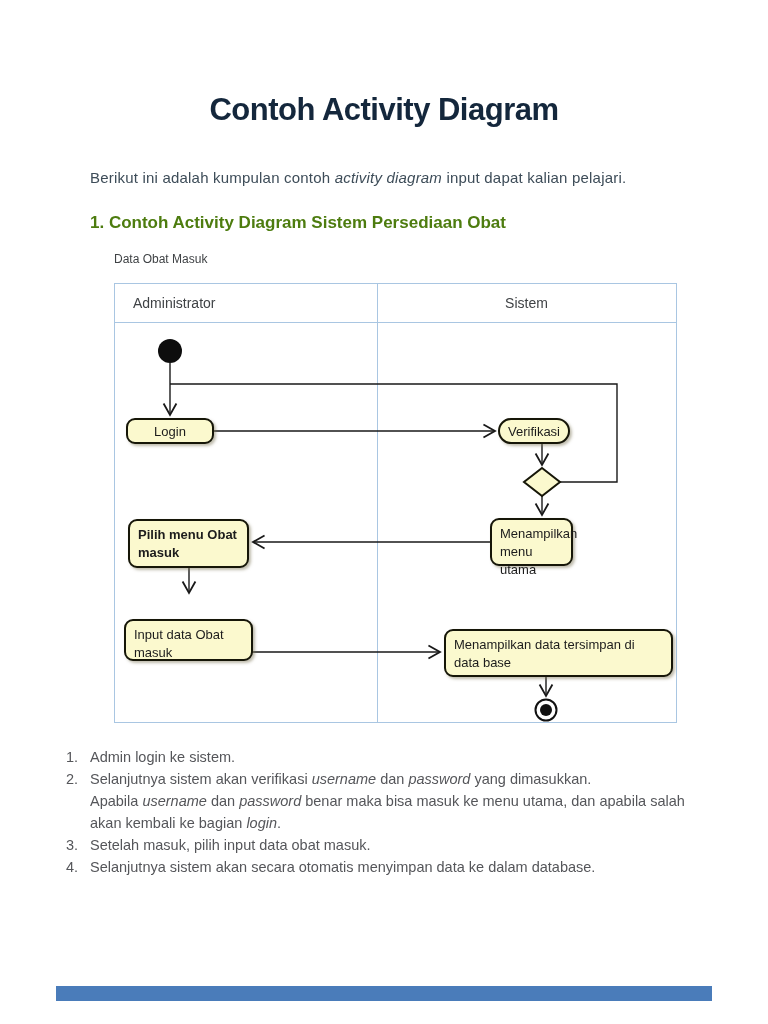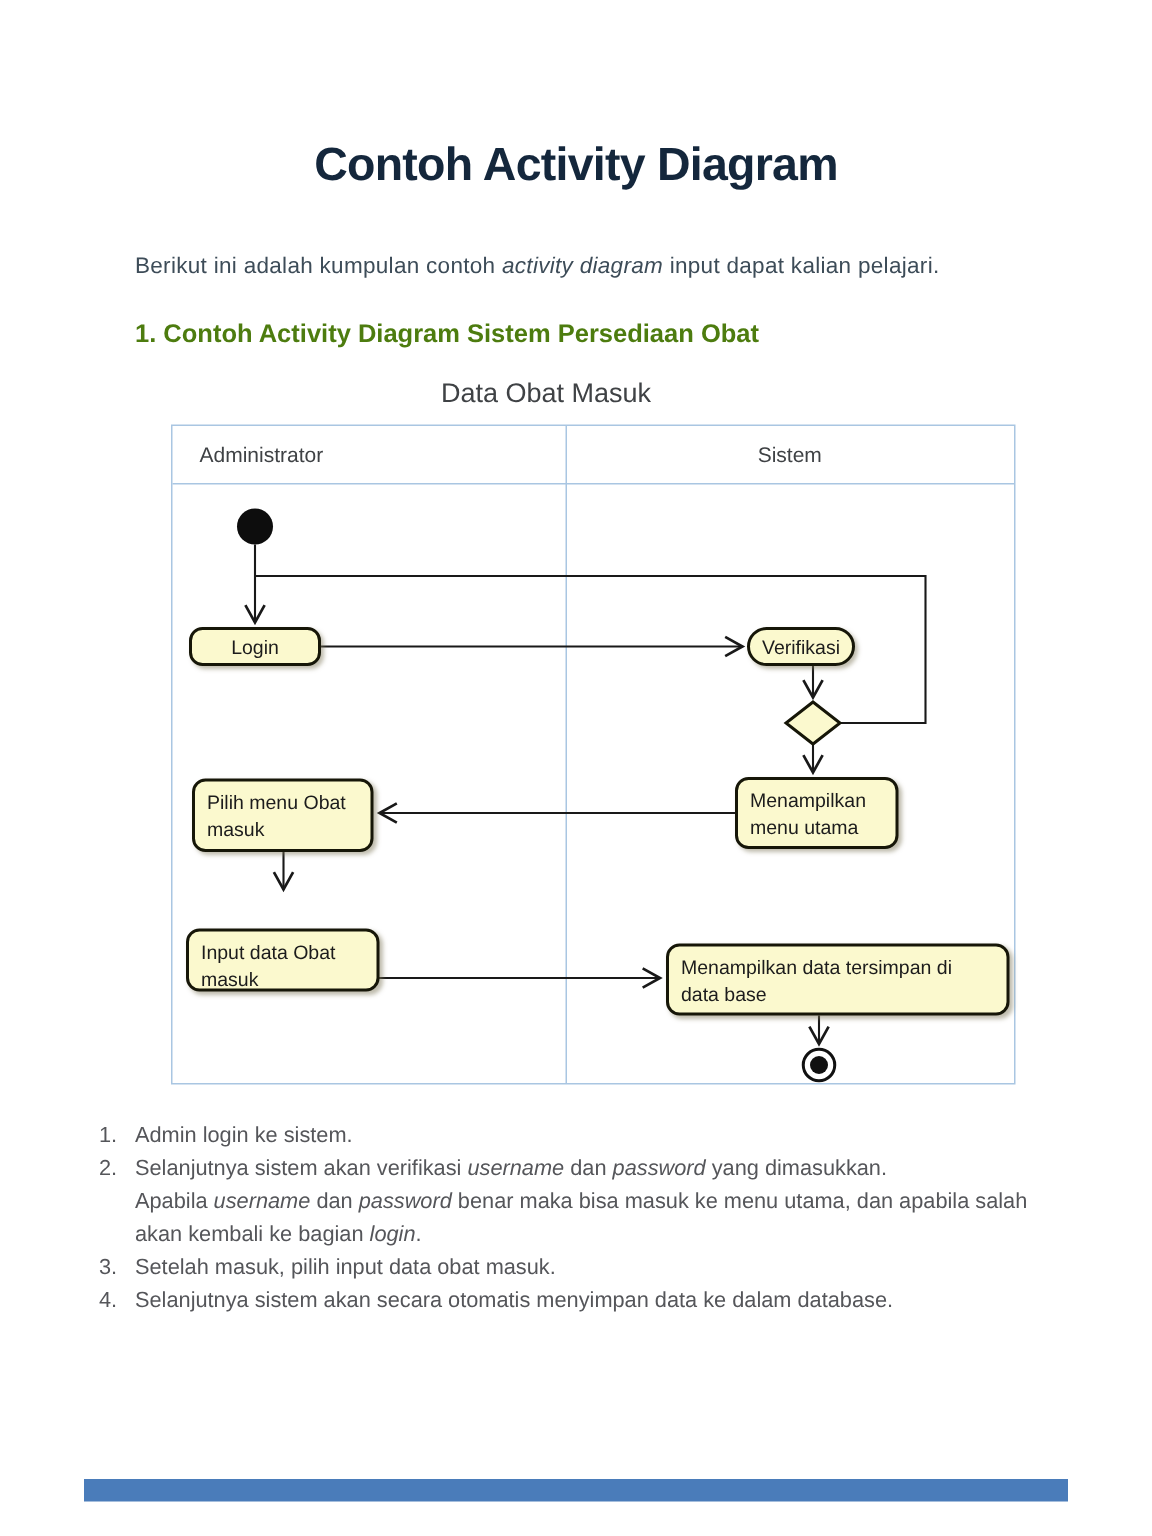--- a/index.html
+++ b/index.html
@@ -4,22 +4,22 @@
 <style>
   html,body{margin:0;padding:0;background:#ffffff;}
   .page{position:relative;width:768px;height:1024px;background:#ffffff;overflow:hidden;
         font-family:"Liberation Sans","DejaVu Sans",sans-serif;}
   .page-title{position:absolute;top:92px;left:0;width:768px;margin:0;text-align:center;
         font-size:31px;font-weight:bold;color:#14273c;letter-spacing:-0.5px;}
   .intro{position:absolute;top:169px;left:90px;width:620px;margin:0;
         font-size:15px;color:#3d4c58;letter-spacing:0.2px;}
   .section-heading{position:absolute;top:213px;left:90px;margin:0;
         font-size:17px;font-weight:bold;color:#4d7c0f;}
-  .diagram-caption{position:absolute;top:252px;left:114px;width:500px;text-align:center;
-        font-size:18px;color:#3f4245;}
+  .diagram-caption{position:absolute;top:252px;left:114px;width:500px;text-align:left;
+        font-size:12px;color:#3f4245;}
 
   
   .swimlane{position:absolute;left:114px;top:283px;width:563px;height:440px;
         border:1.5px solid #a9c6e2;box-sizing:border-box;}
   .lane-header{position:absolute;left:0;top:0;width:100%;height:39px;
         border-bottom:1.5px solid #a9c6e2;box-sizing:border-box;}
   .lane-divider{position:absolute;left:262px;top:0;width:0;height:100%;
         border-left:1.5px solid #a9c6e2;}
   .lane-label{position:absolute;top:0;height:39px;line-height:39px;
         font-size:14px;color:#3f4245;}
@@ -28,22 +28,22 @@
 
   .connectors{position:absolute;left:0;top:0;width:563px;height:440px;}
 
   .node{position:absolute;box-sizing:border-box;background:#FBF9CE;
         border:2px solid #161608;border-radius:9px;color:#1c1c1c;font-size:13px;
         box-shadow:2px 2px 3px rgba(128,122,92,0.5);}
   .node.center{text-align:center;}
   .node.multiline{padding:5px 8px 2px 8px;line-height:18px;text-align:left;}
   .n-login{left:11px;top:134px;width:88px;height:26px;line-height:23px;}
   .n-verifikasi{left:383px;top:134px;width:72px;height:26px;line-height:23px;border-radius:13px;}
-  .n-menu-utama{left:375px;top:234px;width:109px;height:48px;}
-  .n-pilih-menu{left:13px;top:235px;width:121px;height:49px;}
+  .n-menu-utama{left:375px;top:234px;width:83px;height:48px;}
+  .n-pilih-menu{left:13px;top:235px;width:121px;height:49px;font-weight:bold;}
   .n-input-data{left:9px;top:312px;width:129px;height:42px;margin-top:23px;}
   .n-tersimpan{left:329px;top:345px;width:229px;height:48px;}
 
   
   .steps{position:absolute;left:66px;top:746px;width:665px;}
   .step-row{display:flex;line-height:22px;font-size:14.5px;color:#55565a;}
   .step-num{width:24px;flex:0 0 24px;}
   .step-text i{font-style:italic;}
 
   .footer-bar{position:absolute;left:56px;top:986px;width:656px;height:15px;background:#4a7cba;}

